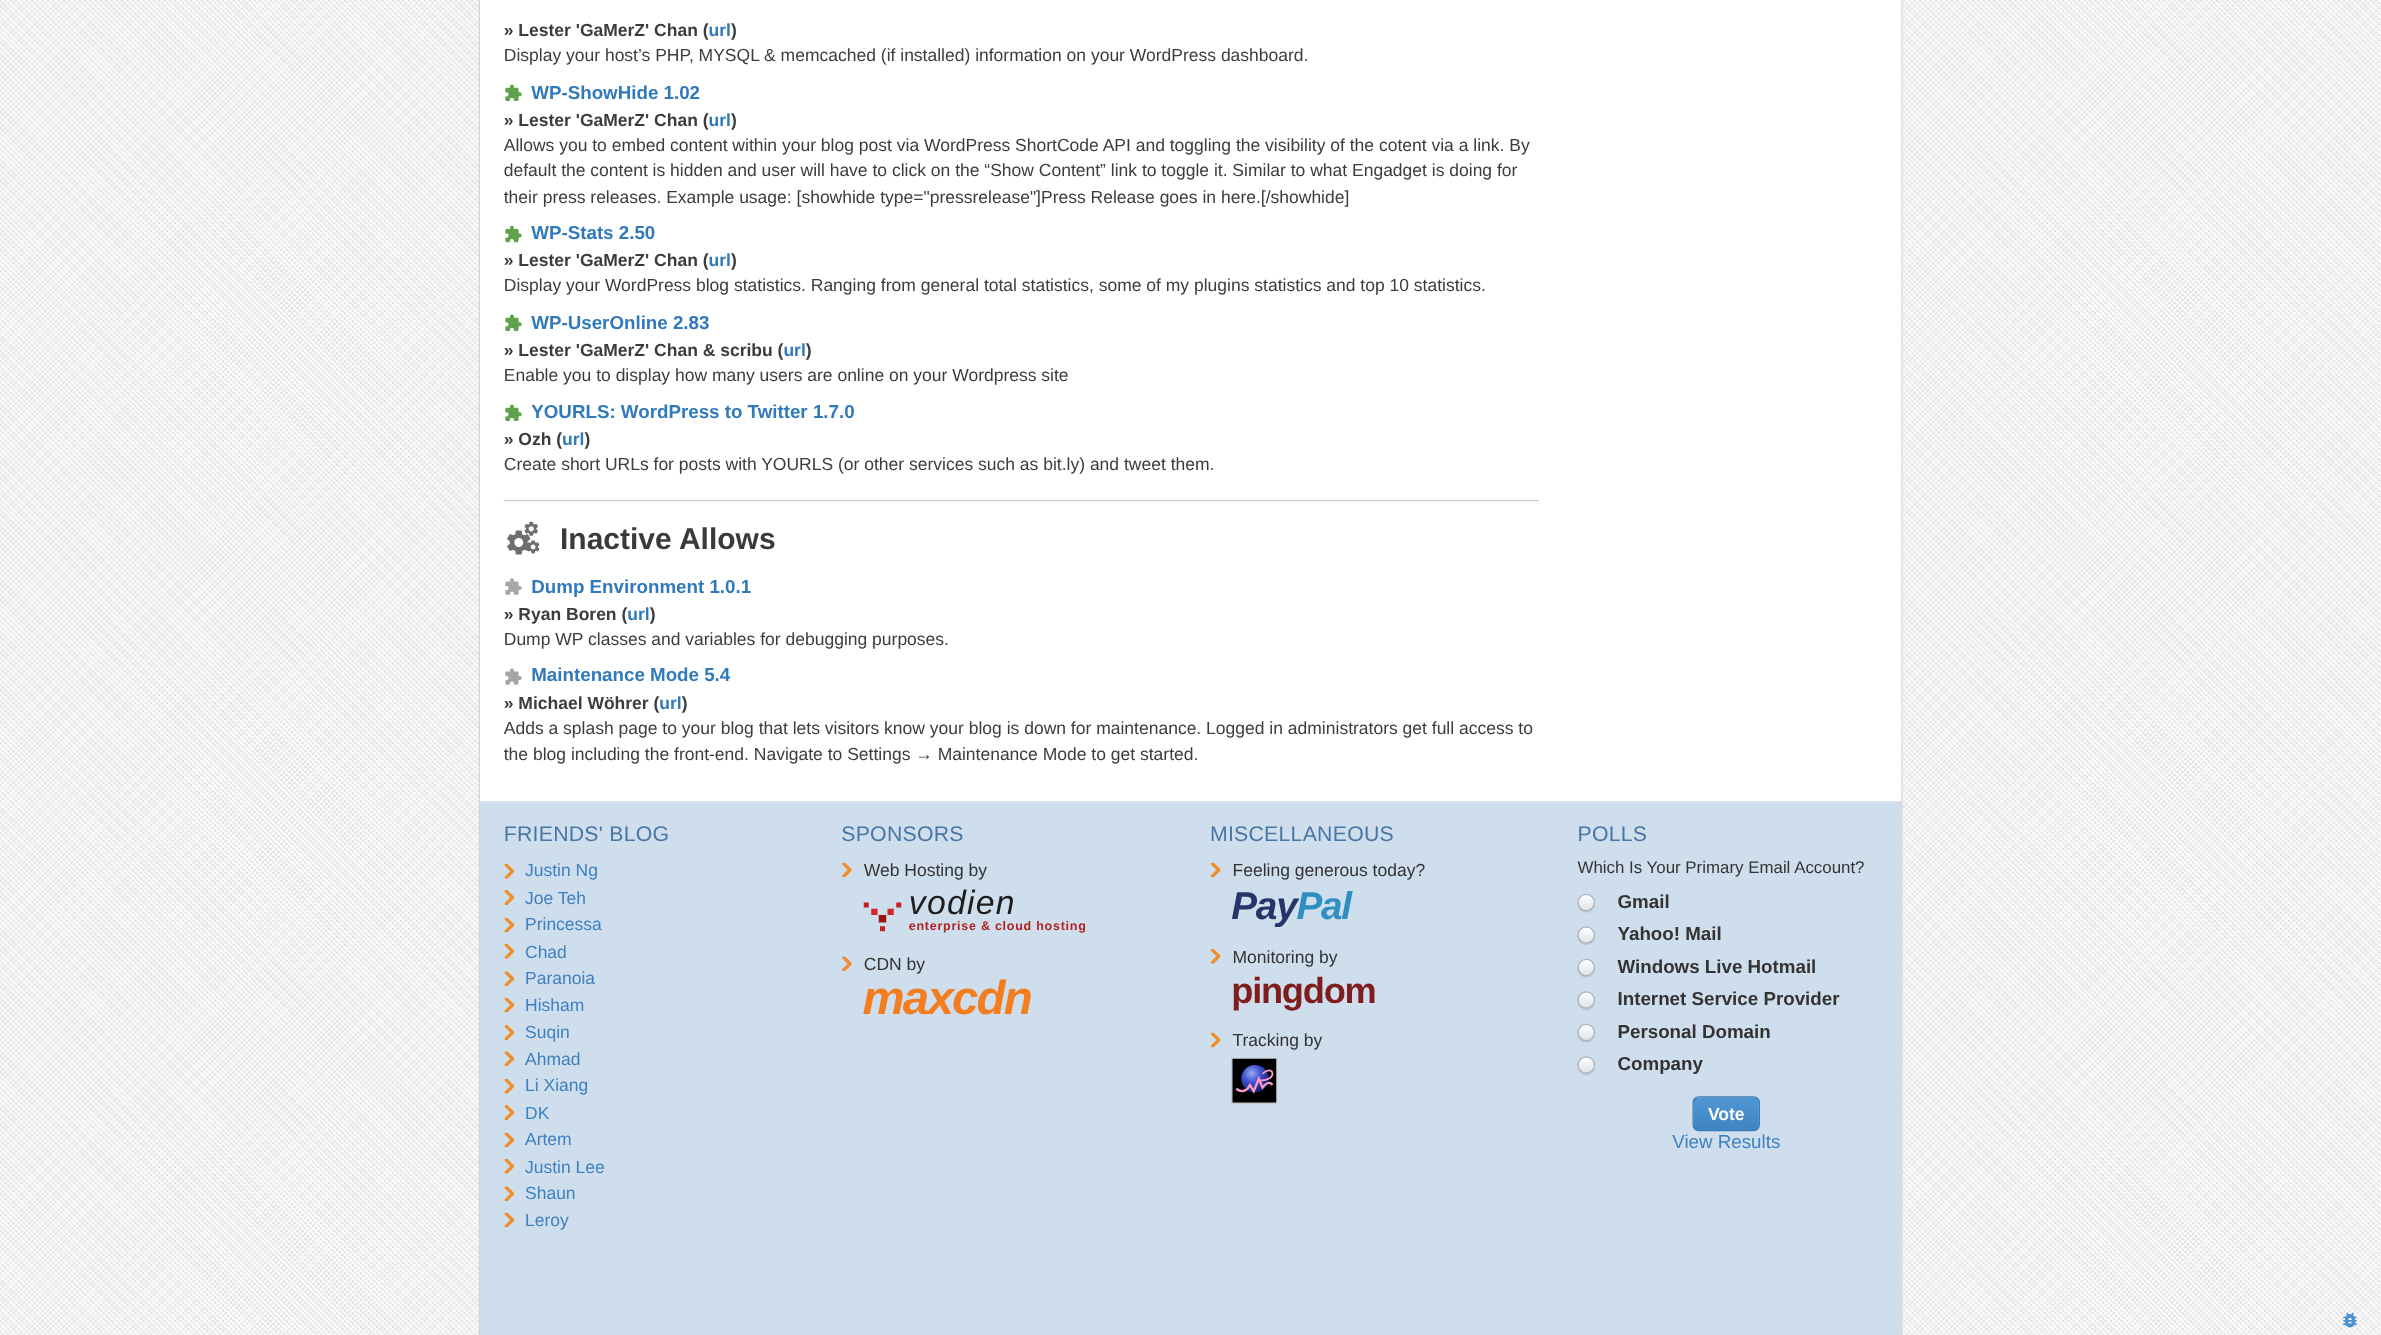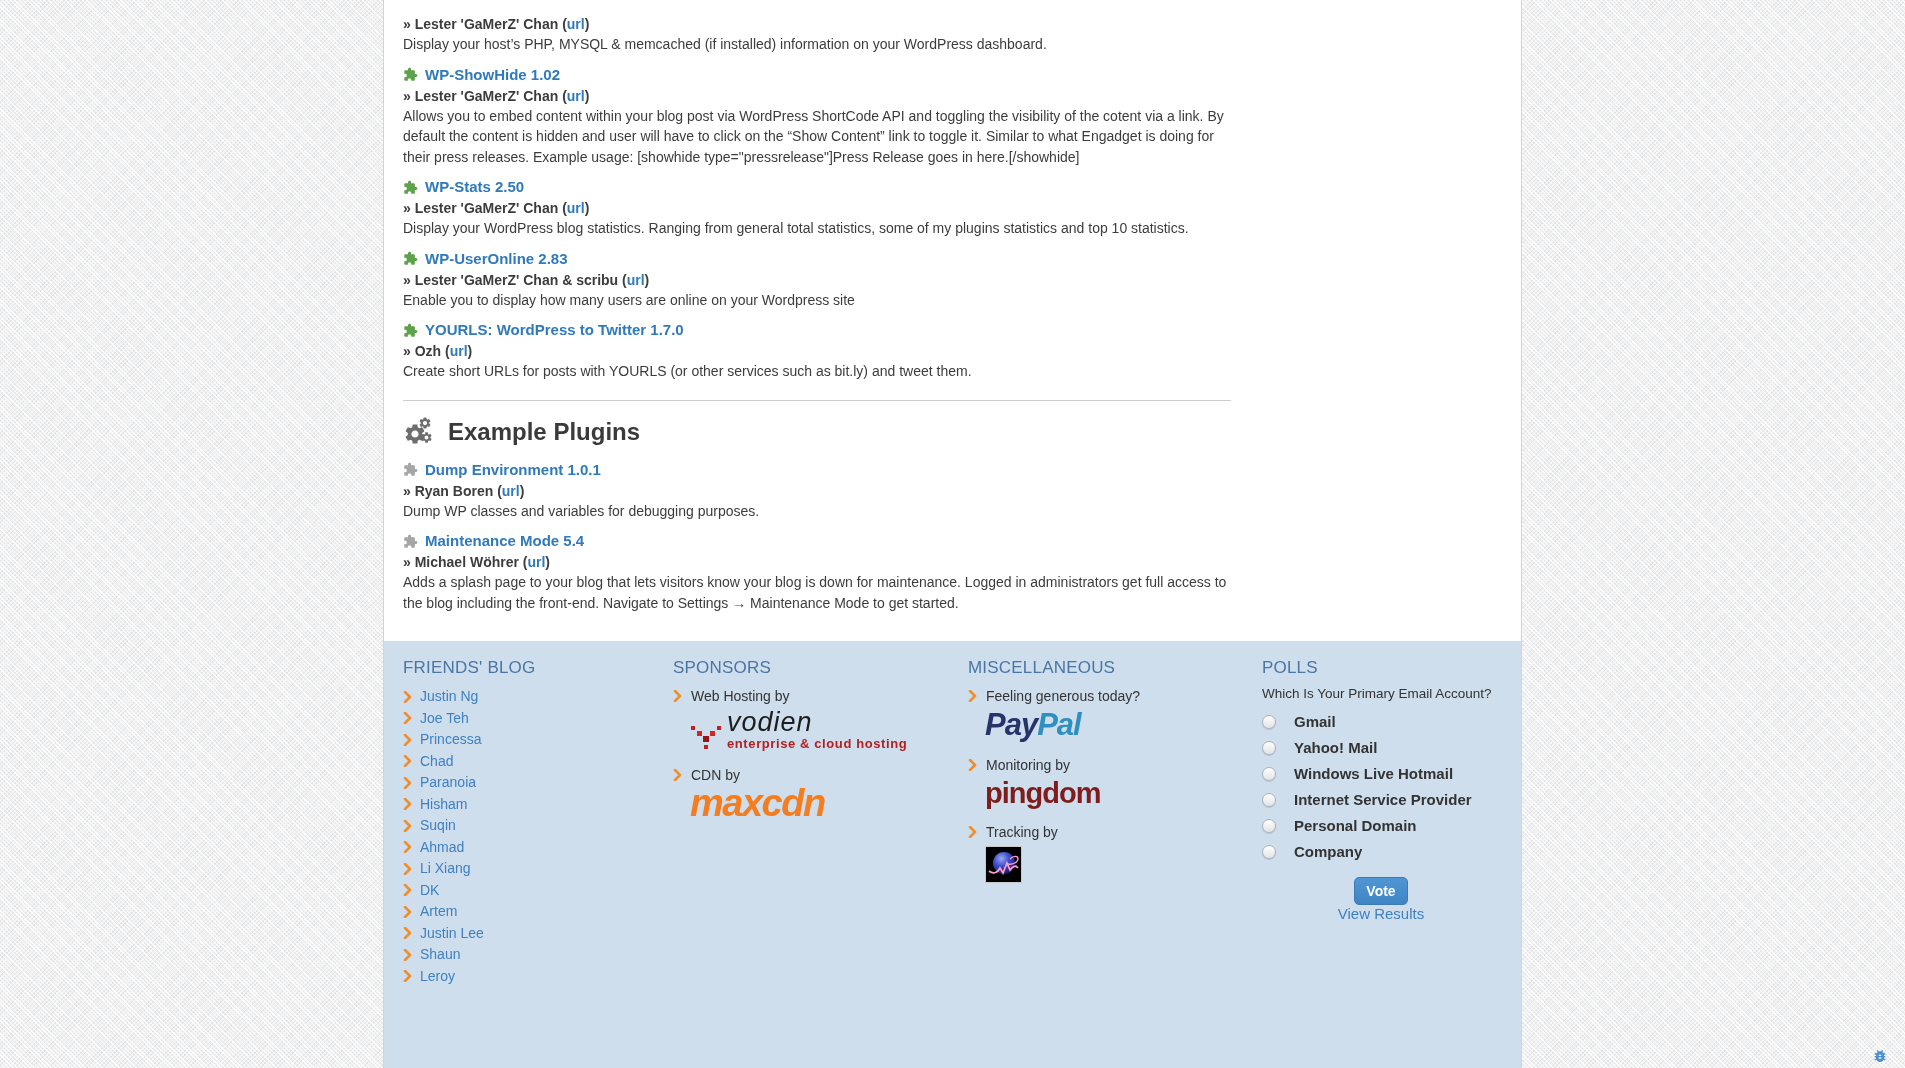--- a/index.html
+++ b/index.html
@@ -45,21 +45,21 @@
   ul.flist { list-style:none; margin:0; padding:0; }
   ul.flist li { display:flex; align-items:center; gap:8px; line-height:21.5px; }
   ul.flist a { color:#3f80c0; text-decoration:none; }
   .sp-label { display:flex; align-items:center; gap:9px; color:#333; line-height:20px; }
   .sp-entry { margin-bottom:14px; }
   .sp-logo { display:block; margin:3px 0 0 17px; text-decoration:none; }
 
   
   .vodien { display:flex; align-items:flex-end; gap:5px; }
   .vodien-name { font-style:italic; font-size:27px; line-height:26px; color:#1d1d1d; letter-spacing:1px; }
-  .vodien-tagline { display:block; font-size:13px; font-weight:bold; color:#b32020; letter-spacing:.6px; margin-top:1px;text-align:center; }
+  .vodien-tagline { display:block; font-size:10px; font-weight:bold; color:#b32020; letter-spacing:.6px; margin-top:1px;text-align:center; }
   .maxcdn { font-style:italic; font-weight:bold; font-size:38px; line-height:30px; color:#f47d20; letter-spacing:-1.5px; }
   .paypal { font-style:italic; font-weight:bold; font-size:31px; line-height:32px; letter-spacing:-1px; }
   .paypal .p1 { color:#27346a; }
   .paypal .p2 { color:#2e8fc0; }
   .pingdom { font-weight:bold; font-size:29px; line-height:30px; color:#7f1d1d; letter-spacing:-1px; }
   .track-icon { display:inline-block; margin:4px 0 0 17px; }
 
   
   .poll-question { font-size:13.5px; color:#333; margin-bottom:8px; }
   .poll-option { display:flex; align-items:center; gap:16px; line-height:26px; font-size:15px; font-weight:bold; color:#333; cursor:default; }
@@ -158,21 +158,21 @@
         </div>
 
       <hr class="sep">
 
       <h2 class="inactive-heading">
         <svg class="gears" viewBox="0 0 36 32">
           <use href="#sym-gear" x="0" y="6" width="24" height="24"></use>
           <use href="#sym-gear" x="15" y="0" width="14" height="14"></use>
           <use href="#sym-gear" x="17" y="15" width="13" height="13"></use>
         </svg>
-        <span>Example Plugins</span>
+        <span>Inactive Allows</span>
       </h2>
 
       <div>
 
           <div class="plugin">
             <div class="plugin-title-row">
               <svg class="icon-puzzle inactive">
                 <use href="#sym-puzzle"></use>
               </svg>
               <a href="#" class="plugin-title">Dump Environment 1.0.1</a>

